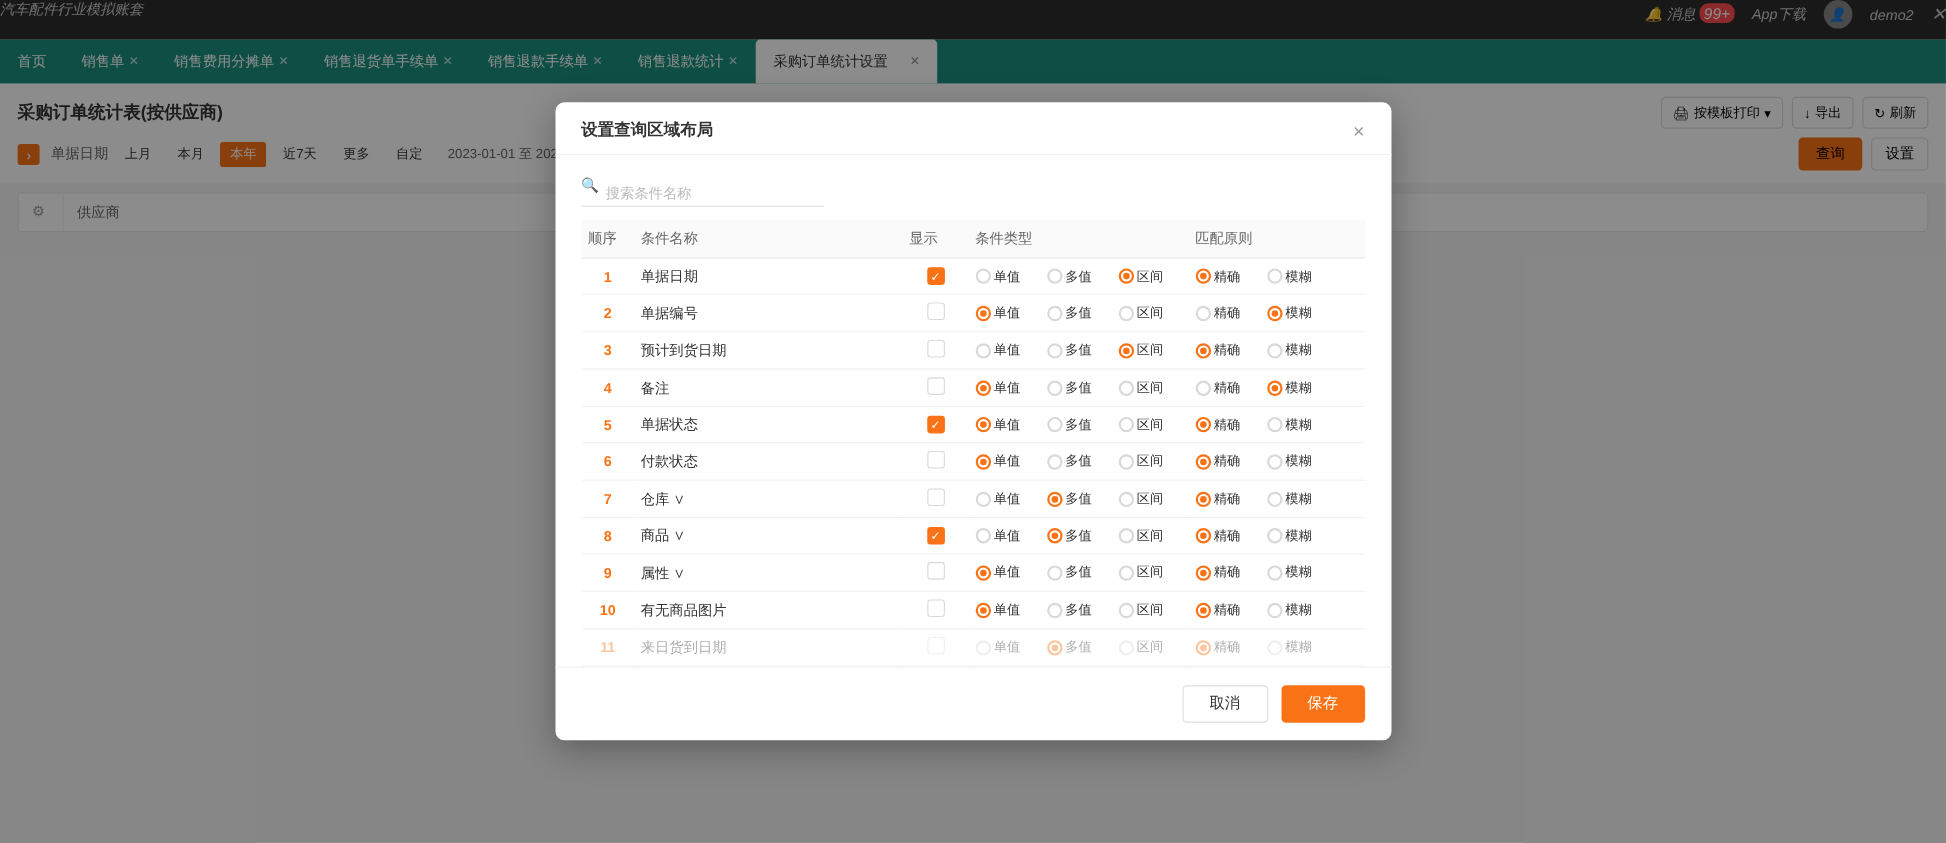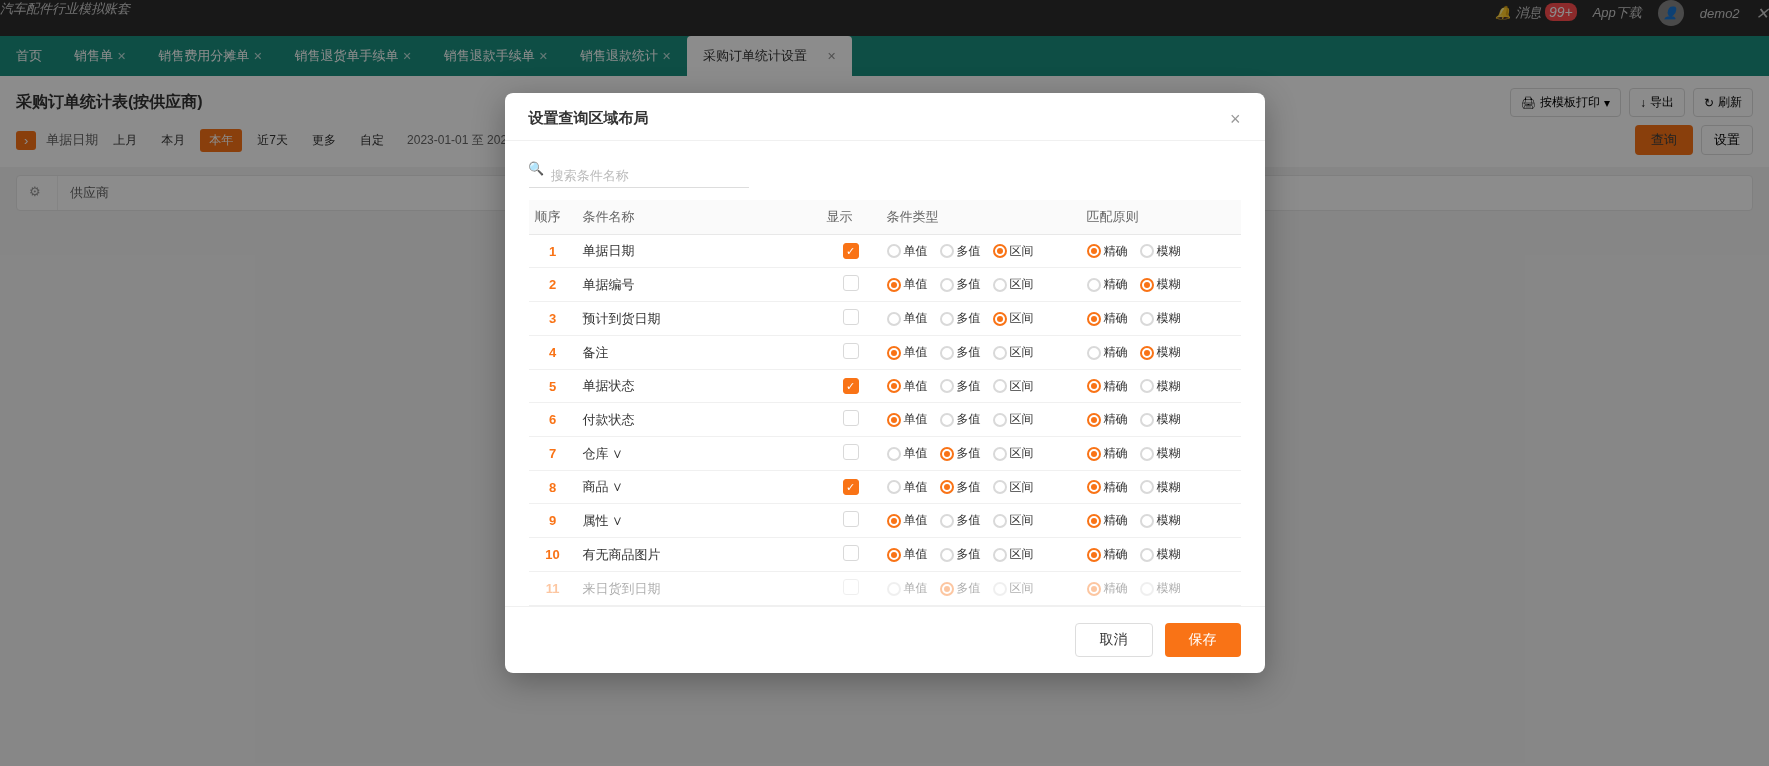--- a/index.html
+++ b/index.html
@@ -14,21 +14,21 @@
       white-space: nowrap;
     }
     .nav-tab.active {
       background: #fff;
       color: #333;
       border-radius: 4px 4px 0 0;
     }
     .btn-print { display: flex; align-items: center; gap: 4px; border: 1px solid #ddd; border-radius: 4px; padding: 5px 10px; cursor: pointer; font-size: 12px; background: #fff; }
     .btn-export { display: flex; align-items: center; gap: 4px; border: 1px solid #ddd; border-radius: 4px; padding: 5px 10px; cursor: pointer; font-size: 12px; background: #fff; }
     .btn-refresh { display: flex; align-items: center; gap: 4px; border: 1px solid #ddd; border-radius: 4px; padding: 5px 10px; cursor: pointer; font-size: 12px; background: #fff; }
-    .btn-query { background: #f97316; color: #404040; border: none; border-radius: 4px; padding: 5px 16px; cursor: pointer; font-size: 13px; }
+    .btn-query { background: #f97316; color: #000000; border: none; border-radius: 4px; padding: 5px 16px; cursor: pointer; font-size: 13px; }
     .btn-settings { border: 1px solid #ddd; background: #fff; border-radius: 4px; padding: 5px 12px; cursor: pointer; font-size: 13px; }
 
     .date-filter { display: flex; align-items: center; gap: 6px; font-size: 13px; color: #333; }
     .date-btn { padding: 2px 8px; border-radius: 3px; cursor: pointer; border: 1px solid transparent; font-size: 12px; }
     .date-btn.active { background: #f97316; color: #fff; }
 
     
     .overlay {
       position: fixed;
       inset: 0;
@@ -104,21 +104,21 @@
       border: 1px solid #d9d9d9;
       border-radius: 3px;
       display: inline-flex; align-items: center; justify-content: center;
       cursor: pointer;
       background: #fff;
     }
     .checkbox-custom.checked { background: #f97316; border-color: #f97316; }
     .checkbox-custom.checked::after { content: '✓'; color: #fff; font-size: 11px; }
 
     
-    .radio-group { display: flex; gap: 12px; align-items: center; flex-wrap: wrap; }
+    .radio-group { display: flex; gap: 24px; align-items: center; flex-wrap: wrap; }
     .radio-item { display: flex; align-items: center; gap: 3px; cursor: pointer; font-size: 12px; }
     .radio-dot {
       width: 14px; height: 14px;
       border-radius: 50%;
       border: 2px solid #d9d9d9;
       display: inline-flex; align-items: center; justify-content: center;
     }
     .radio-dot.selected { border-color: #f97316; }
     .radio-dot.selected::after { content: ''; width: 6px; height: 6px; border-radius: 50%; background: #f97316; }
 

